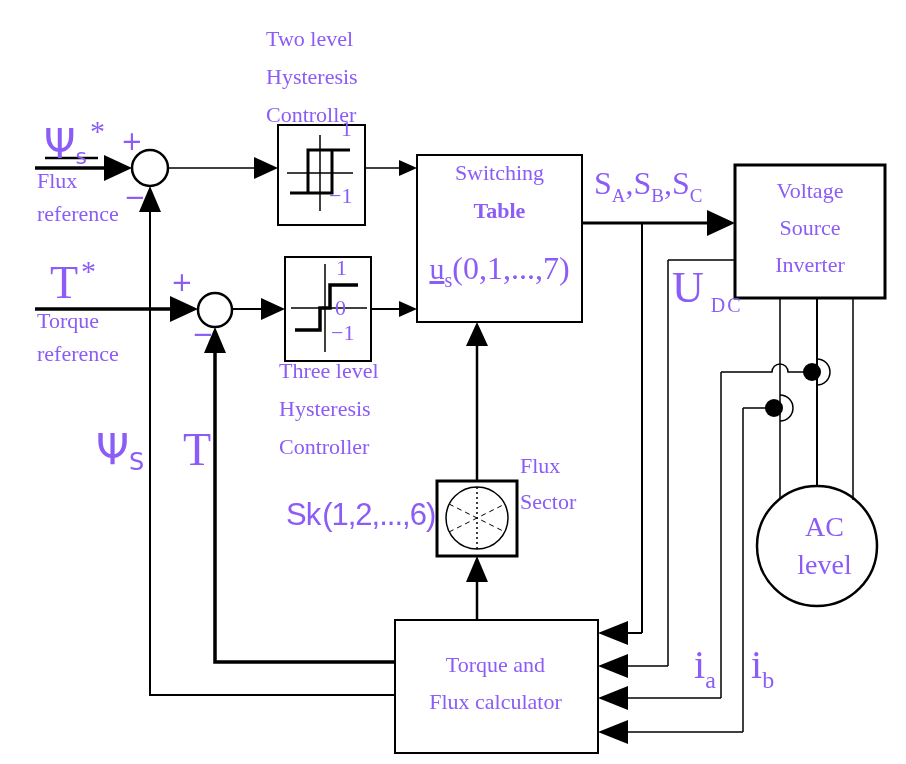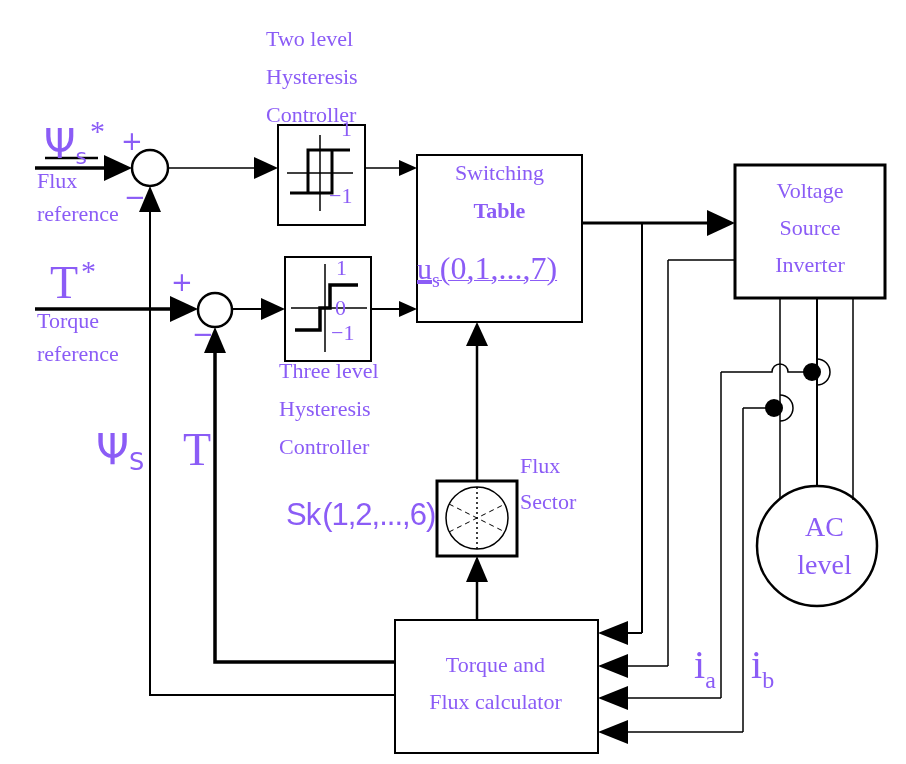--- a/index.html
+++ b/index.html
@@ -195,25 +195,31 @@
     <span class="psi" style="font-size:42px;">Ψ</span><span class="psisub" style="font-size:24px;">S</span>
   </div>
   <div class="lbl bigsym" style="left:183px;top:427px;">T</div>
 
   <div class="lbl lsans" style="left:286px;top:499px;font-size:31px;letter-spacing:-1px;">
     <span>Sk</span><span style="margin-left:2px;">(1,2,...,6)</span>
   </div>
 
   <div class="lbl ctr" style="left:417px;top:162px;width:165px;font-size:22px;">Switching</div>
   <div class="lbl ctr" style="left:417px;top:200px;width:165px;font-size:22px;font-weight:bold;">Table</div>
-  <div class="lbl ctr" style="left:417px;top:252px;width:134px;text-decoration:underline;">
+  <div class="lbl ctr" style="left:417px;top:252px;width:165px;">
     <span style="font-size:30px;text-decoration:underline;">u</span><span class="subsm">s</span><span style="font-size:32px;">(0,1,...,7)</span>
   </div>
 
-
+  <div class="lbl" style="left:594px;top:167px;font-size:32px;">
+    <span>S</span><span style="font-size:19px;vertical-align:-8px;">A</span><span>,</span><span>S</span><span style="font-size:19px;vertical-align:-8px;">B</span><span>,</span><span>S</span><span style="font-size:19px;vertical-align:-8px;">C</span>
+  </div>
+
+  <div class="lbl" style="left:672px;top:266px;">
+    <span style="font-size:44px;">U</span><span style="font-size:20px;vertical-align:-10px;margin-left:7px;letter-spacing:2px;">DC</span>
+  </div>
 
   <div class="lbl cap ctr" style="left:737px;top:172px;width:146px;line-height:37px;">
     <div>Voltage</div>
     <div>Source</div>
     <div>Inverter</div>
   </div>
 
   <div class="lbl cap3" style="left:520px;top:448px;">
     <div>Flux</div>
     <div>Sector</div>

